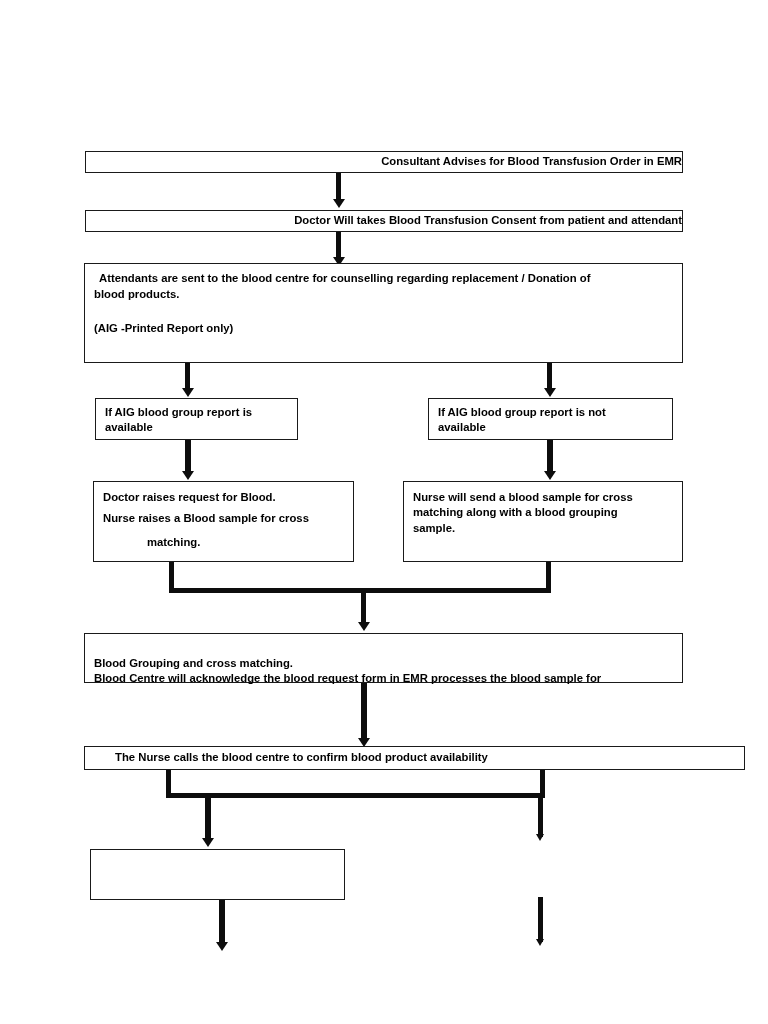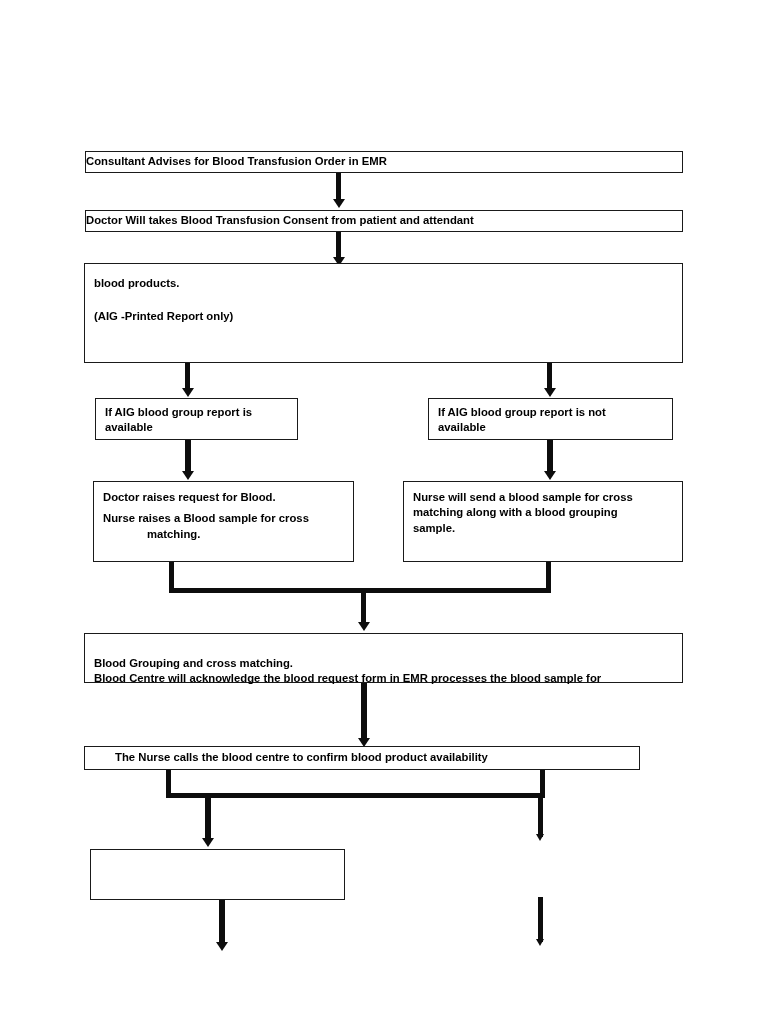--- a/index.html
+++ b/index.html
@@ -33,21 +33,21 @@
     color: #000000;
   }
   .node .line {
     display: block;
     white-space: nowrap;
   }
   
   .node.center {
     display: flex;
     align-items: center;
-    justify-content: flex-start;
+    justify-content: flex-end;
     text-align: center;
   }
   .node.left {
     padding: 6px 7px 5px 9px;
   }
   .node.left .line {
     margin: 0 0 4px 0;
   }
   .node.left .line:last-child {
     margin-bottom: 0;
@@ -110,20 +110,21 @@
   <div class="arrowhead" style="left:332.5px; top:199px;"></div>
 
   <div class="node center" style="left:85px; top:210px; width:598px; height:22px;">
     <span class="line">Doctor Will takes Blood Transfusion Consent from patient and attendant</span>
   </div>
 
   <div class="vline" style="left:336px; top:232px; width:5px; height:27px;"></div>
   <div class="arrowhead" style="left:332.5px; top:257px;"></div>
 
   <div class="node left" style="left:84px; top:263px; width:599px; height:100px; padding-top:9px;">
+    <span class="line" style="margin-left:5px;">Attendants are sent to the blood centre for counselling regarding replacement / Donation of</span>
     <span class="line" style="margin-top:5px;">blood products.</span>
     <span class="gap"></span>
     <span class="gap"></span>
     <span class="line">(AIG -Printed Report only)</span>
   </div>
 
   <div class="vline" style="left:185px; top:363px; width:5px; height:27px;"></div>
   <div class="arrowhead" style="left:181.5px; top:388px;"></div>
 
   <div class="vline" style="left:547px; top:363px; width:5px; height:27px;"></div>
@@ -142,21 +143,21 @@
   <div class="vline" style="left:185px; top:440px; width:6px; height:33px;"></div>
   <div class="arrowhead" style="left:181.5px; top:471px;"></div>
 
   <div class="vline" style="left:547px; top:440px; width:6px; height:33px;"></div>
   <div class="arrowhead" style="left:543.5px; top:471px;"></div>
 
   <div class="node left" style="left:93px; top:481px; width:261px; height:81px; padding-top:10px;">
     <span class="line">Doctor raises request for Blood.</span>
     <span class="gap-sm"></span>
     <span class="line justify" style="display:block; width:244px;">Nurse raises a Blood sample for cross</span>
-    <span class="line" style="margin-top:4px;padding-left:44px;">matching.</span>
+    <span class="line" style="margin-top:12px;padding-left:44px;">matching.</span>
   </div>
 
   <div class="node left" style="left:403px; top:481px; width:280px; height:81px; padding-top:10px;">
     <span class="line">Nurse will send a blood sample for cross</span>
     <span class="line" style="margin-top:4px;">matching along with a blood grouping</span>
     <span class="line" style="margin-top:4px;">sample.</span>
   </div>
 
   <div class="vline" style="left:169px; top:562px; width:5px; height:31px;"></div>
   <div class="vline" style="left:546px; top:562px; width:5px; height:31px;"></div>
@@ -165,21 +166,21 @@
   <div class="arrowhead" style="left:357.5px; top:622px;"></div>
 
   <div class="node left" style="left:84px; top:633px; width:599px; height:50px; padding-top:10px;">
     <span class="line" style="margin-top:14px;">Blood Grouping and cross matching.</span>
     <span class="line">Blood Centre will acknowledge the blood request form in EMR processes the blood sample for</span>
   </div>
 
   <div class="vline" style="left:361px; top:683px; width:6px; height:58px;"></div>
   <div class="arrowhead" style="left:357.5px; top:738px;"></div>
 
-  <div class="node" style="left:84px; top:746px; width:556px; height:24px; display:flex; align-items:center; padding-left:30px;">
+  <div class="node" style="left:84px; top:746px; width:661px; height:24px; display:flex; align-items:center; padding-left:30px;">
     <span class="line">The Nurse calls the blood centre to confirm blood product availability</span>
   </div>
 
   <div class="vline" style="left:166px; top:770px; width:5px; height:28px;"></div>
   <div class="vline" style="left:540px; top:770px; width:5px; height:28px;"></div>
   <div class="hline" style="left:166px; top:793px; width:379px; height:5px;"></div>
 
   <div class="vline" style="left:205px; top:793px; width:6px; height:48px;"></div>
   <div class="arrowhead" style="left:201.5px; top:838px;"></div>
 

